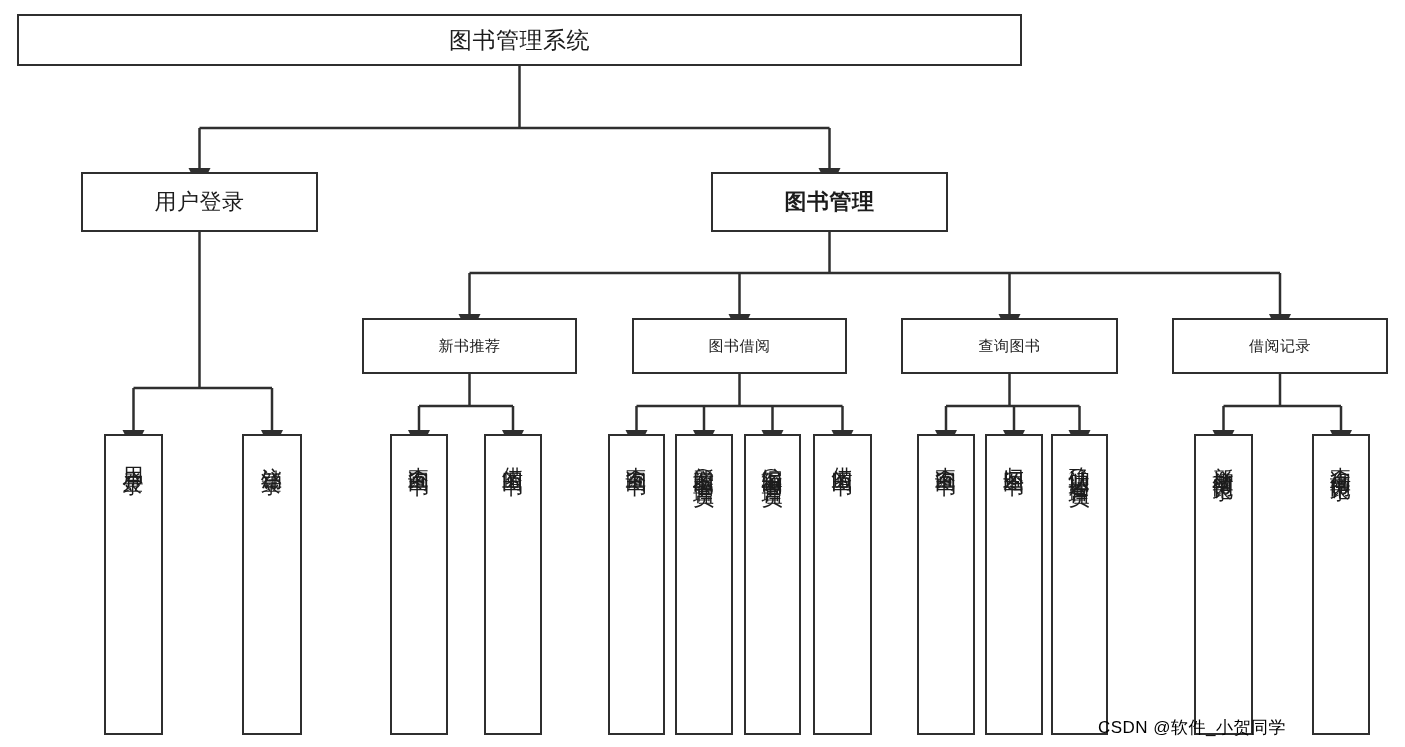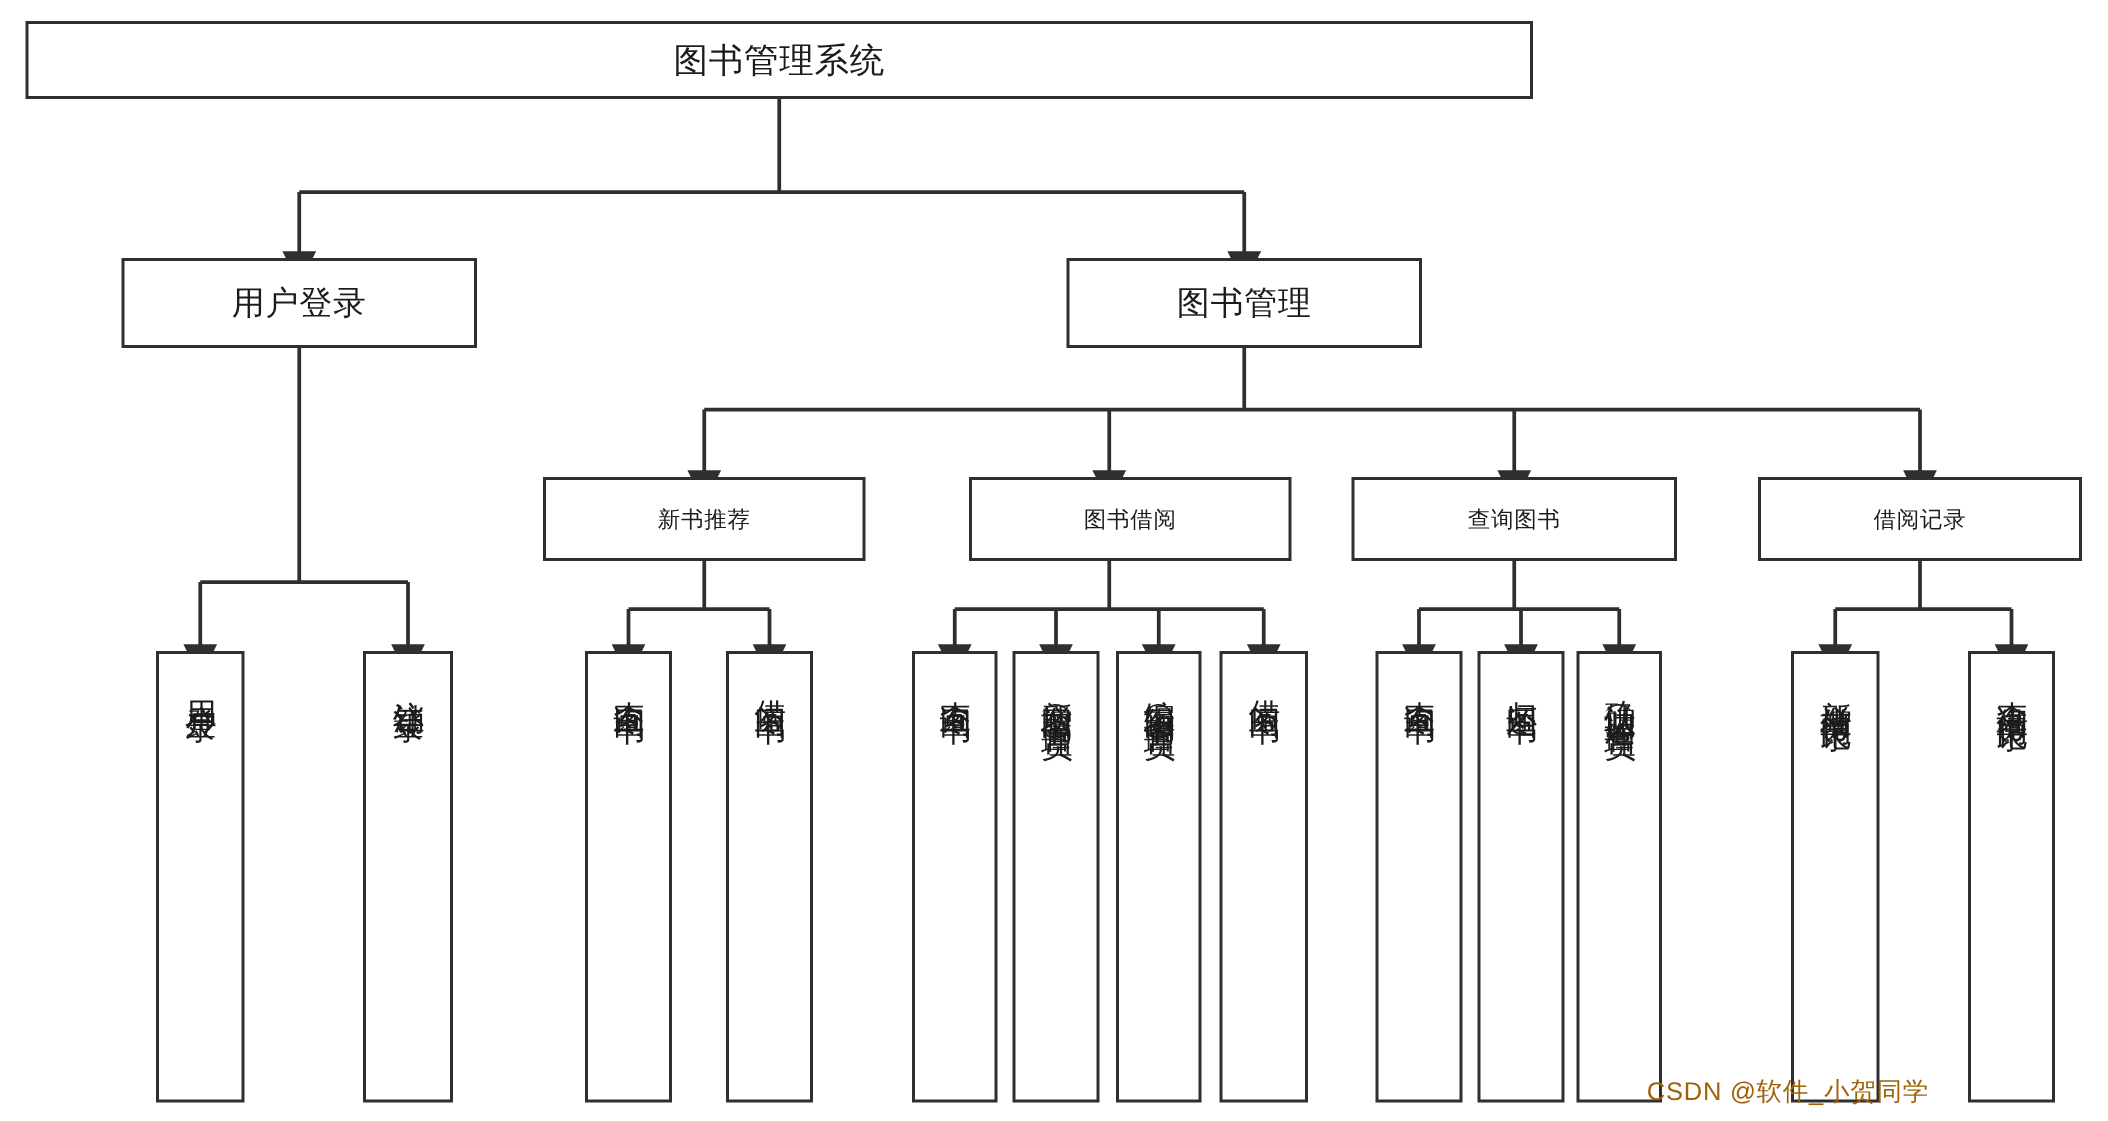--- a/index.html
+++ b/index.html
@@ -56,21 +56,21 @@
     top: 0; left: 0;
     width: 1405px;
     height: 747px;
     pointer-events: none;
   }
   .watermark {
     position: absolute;
     right: 10px;
     bottom: 8px;
     font-size: 17px;
-    color: #a16207;
+    color: #000000;
     letter-spacing: 0.5px;
     white-space: nowrap;
   }
 </style>
 </head>
 <body>
 
 <div id="diagram-root">
   <svg class="connectors" viewBox="0 0 1405 747" id="connector-svg" xmlns="http://www.w3.org/2000/svg">
     <defs>
@@ -114,27 +114,27 @@
         <line x1="1341" y1="406" x2="1341" y2="432" marker-end="url(#arrowhead)"></line>
       </g>
   </svg>
   <div id="node-layer">
       <div class="node-box lvl0 horizontal" style="left: 17px; top: 14px; width: 1005px; height: 52px;">
         <span class="node-label">图书管理系统</span>
       </div>
       <div class="node-box lvl1 horizontal" style="left: 81px; top: 172px; width: 237px; height: 60px;">
         <span class="node-label">用户登录</span>
       </div>
-      <div class="node-box lvl1 horizontal" style="left: 711px; top: 172px; width: 237px; height: 60px;">
+      <div class="node-box lvl1 horizontal" style="left: 711px; top: 172px; width: 237px; height: 60px; font-weight: bold;">
         <span class="node-label">图书管理</span>
       </div>
       <div class="node-box lvl2 horizontal" style="left: 362px; top: 318px; width: 215px; height: 56px;">
         <span class="node-label">新书推荐</span>
       </div>
-      <div class="node-box lvl2 horizontal" style="left: 632px; top: 318px; width: 215px; height: 56px; margin-left: 14px;">
+      <div class="node-box lvl2 horizontal" style="left: 632px; top: 318px; width: 215px; height: 56px;">
         <span class="node-label">图书借阅</span>
       </div>
       <div class="node-box lvl2 horizontal" style="left: 901px; top: 318px; width: 217px; height: 56px;">
         <span class="node-label">查询图书</span>
       </div>
       <div class="node-box lvl2 horizontal" style="left: 1172px; top: 318px; width: 216px; height: 56px;">
         <span class="node-label">借阅记录</span>
       </div>
       <div class="node-box leaf vertical" style="left: 104px; top: 434px; width: 59px; height: 301px;">
         <span class="node-label">用户登录</span>

